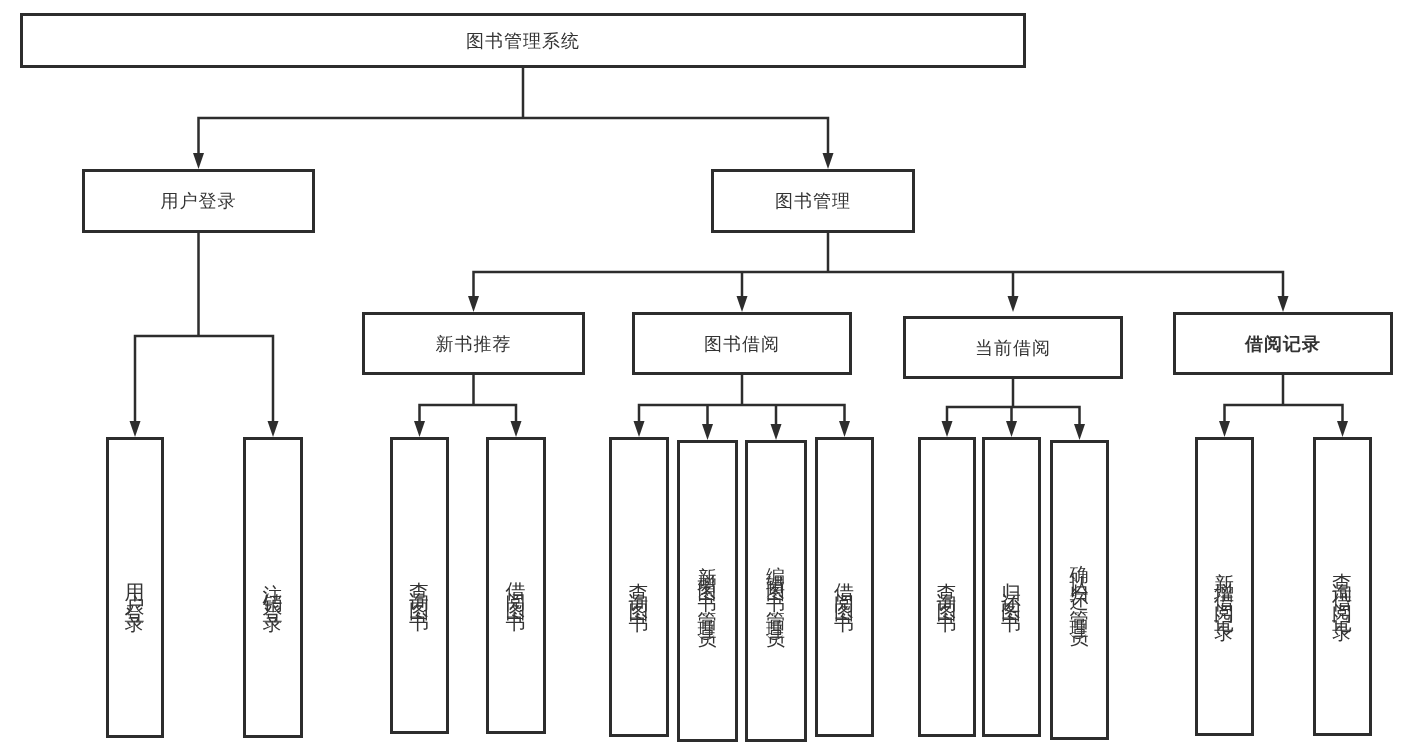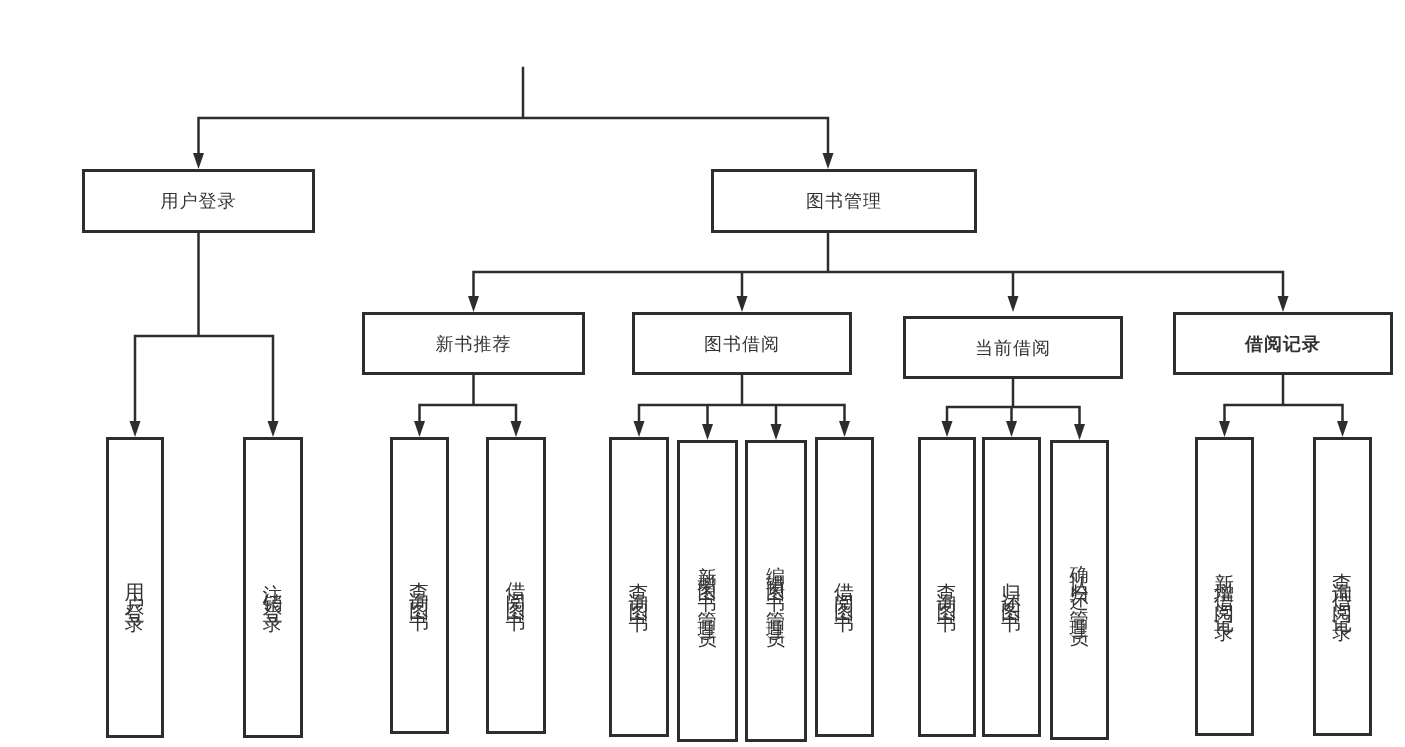--- a/index.html
+++ b/index.html
@@ -89,25 +89,28 @@
       <path class="ah" d="M1074 424 L1085 424 L1079.5 440 Z"></path>
     </g>
 
     <g>
       <path class="cl" d="M1283 375 V405 M1224.5 405 H1342.5 M1224.5 405 V424 M1342.5 405 V424"></path>
       <path class="ah" d="M1219 421 L1230 421 L1224.5 437 Z"></path>
       <path class="ah" d="M1337 421 L1348 421 L1342.5 437 Z"></path>
     </g>
   </svg>
 
+  <div class="hbox" style="left:20px;top:13px;width:1006px;height:55px;">
+    <span>图书管理系统</span>
+  </div>
 
   <div class="hbox" style="left:82px;top:169px;width:233px;height:64px;">
     <span>用户登录</span>
   </div>
-  <div class="hbox" style="left:711px;top:169px;width:266px;height:64px;">
+  <div class="hbox" style="left:711px;top:169px;width:204px;height:64px;">
     <span>图书管理</span>
   </div>
 
   <div class="hbox" style="left:362px;top:312px;width:223px;height:63px;font-family:Liberation Serif, serif;">
     <span>新书推荐</span>
   </div>
   <div class="hbox" style="left:632px;top:312px;width:220px;height:63px;">
     <span>图书借阅</span>
   </div>
   <div class="hbox" style="left:903px;top:316px;width:220px;height:63px;">

